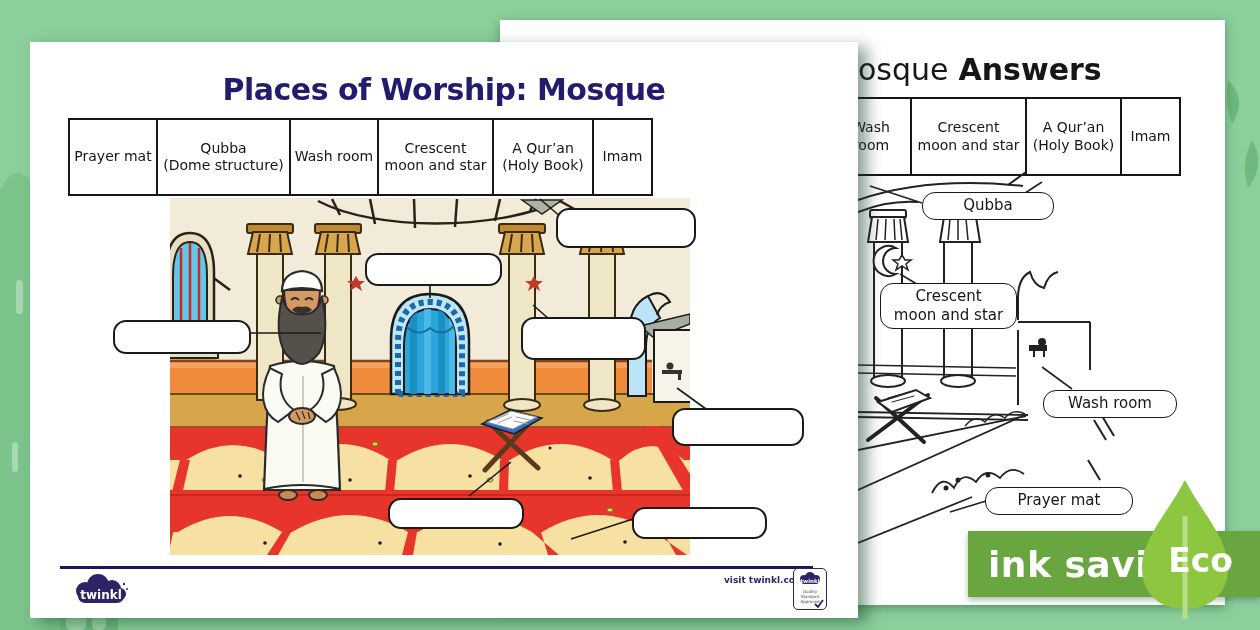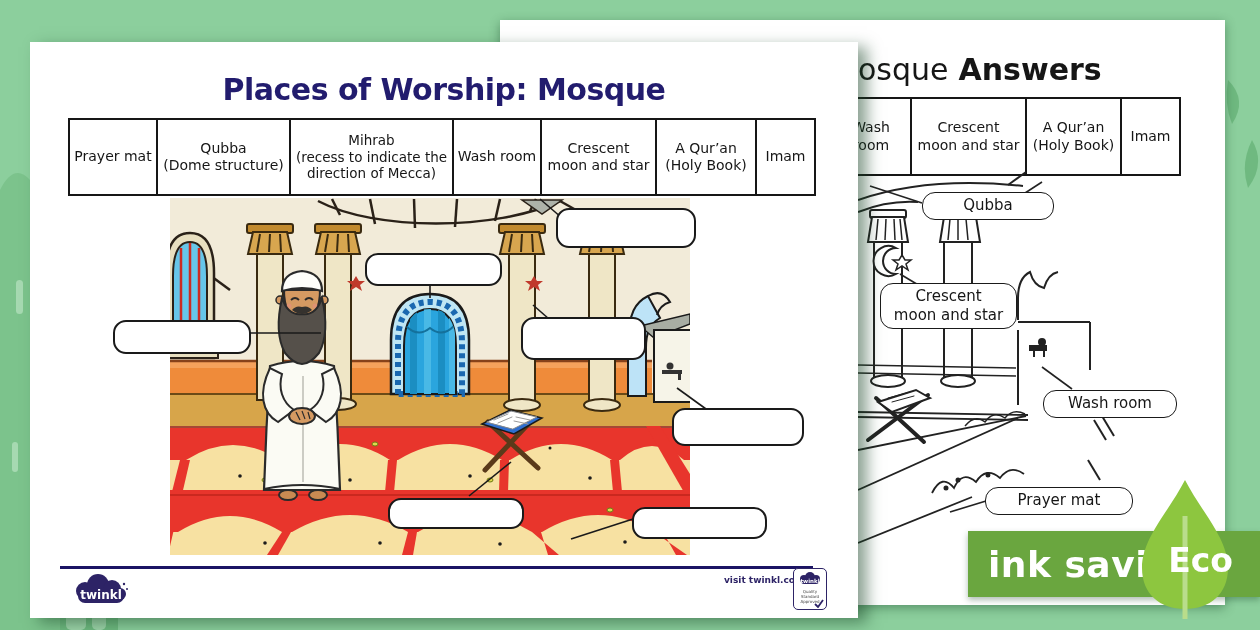--- a/index.html
+++ b/index.html
@@ -147,23 +147,20 @@
     <div class="abs label-box ans-label" style="left:485px;top:467px;width:146px;height:26px">Prayer mat</div>
   </div>
 
   <div class="abs page front-page">
     <div class="abs ws-title">Places of Worship: Mosque</div>
 
     <div class="abs wordbank wb-front">
       <div class="wb-cell" style="width:86px">Prayer mat</div>
       <div class="wb-cell" style="width:133px">Qubba
 (Dome structure)</div>
-      <div class="wb-cell" style="width:163px;font-size:13.5px">Mihrab
-(recess to indicate the
-direction of Mecca)</div>
       <div class="wb-cell" style="width:88px">Wash room</div>
       <div class="wb-cell" style="width:115px">Crescent
 moon and star</div>
       <div class="wb-cell" style="width:100px">A Qur’an
 (Holy Book)</div>
       <div class="wb-cell" style="width:59px">Imam</div>
     </div>
 
     <svg class="abs" style="left:140px;top:156px" width="520" height="357" viewBox="0 0 520 357">
       <rect x="0" y="0" width="520" height="357" fill="#f2ebd9"></rect>

